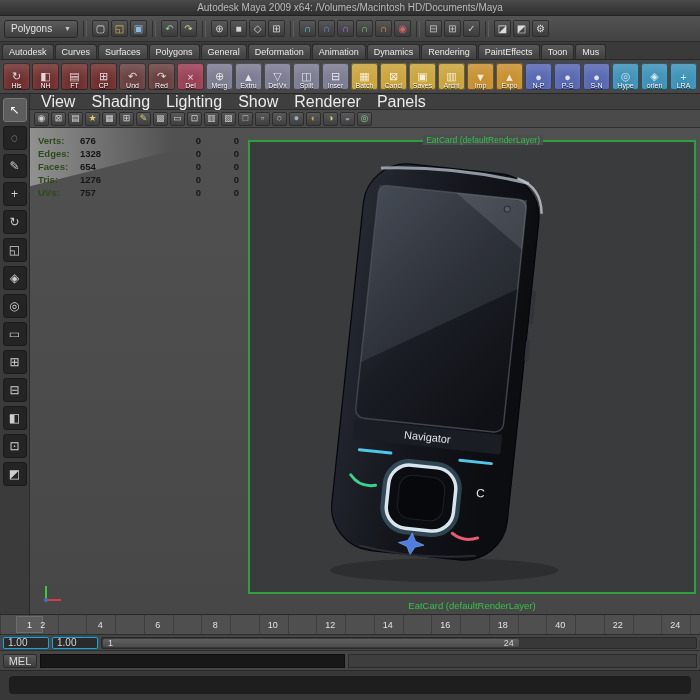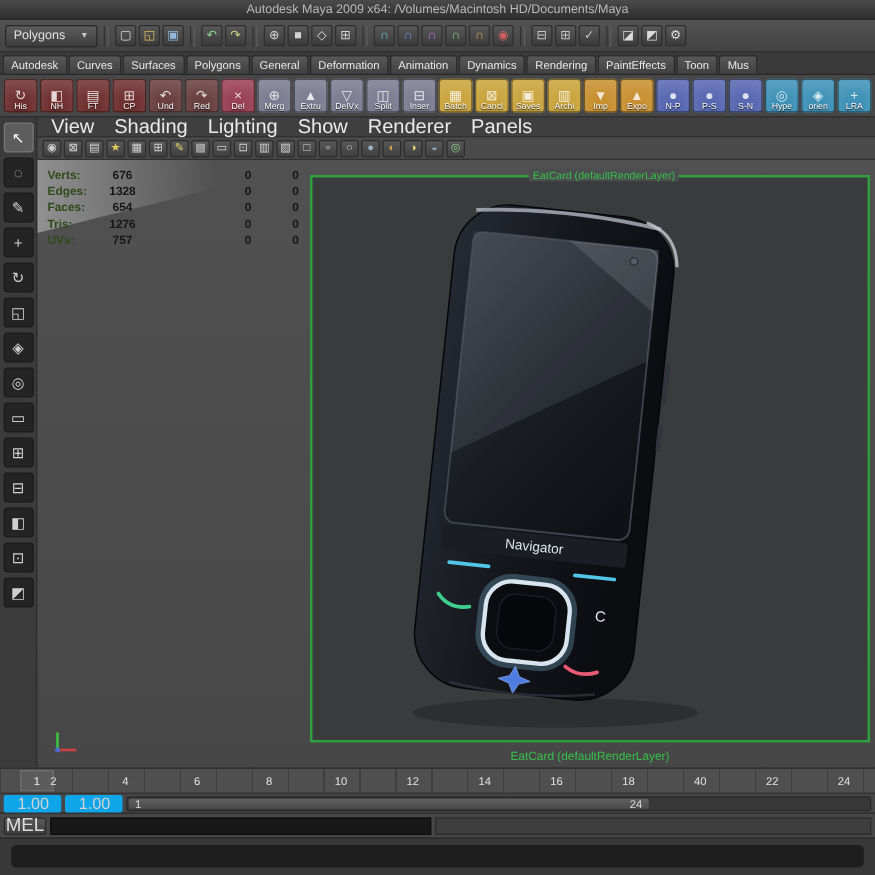--- a/index.html
+++ b/index.html
@@ -48,50 +48,50 @@
   .pi{width:15px;height:14px;background:linear-gradient(#595959,#3f3f3f);border:1px solid #2d2d2d;
     border-radius:2px;font-size:9px;line-height:1;display:flex;align-items:center;justify-content:center;flex:none;}
   
   .viewport{flex:1;position:relative;background:linear-gradient(#515152,#474748);overflow:hidden;}
   .wedge{position:absolute;left:-24px;top:-10px;width:210px;height:72px;
     background:linear-gradient(100deg,rgba(215,215,215,.55),rgba(215,215,215,0) 75%);
     transform:rotate(-14deg);transform-origin:left top;}
   .hud{position:absolute;left:8px;top:6px;font-size:9.5px;}
   .hud-row{display:flex;height:13px;align-items:center;font-weight:bold;}
   .hud-label{width:42px;color:#2f4a1a;}
-  .hud-value{width:36px;text-align:center;color:#161616;}
+  .hud-value{width:36px;text-align:left;color:#161616;}
   .hud-z1{width:85px;text-align:right;color:#161616;}
   .hud-z2{width:38px;text-align:right;color:#161616;}
   .gate{position:absolute;left:218px;top:12px;right:4px;bottom:20px;background:#3a3b3d;
     border:2px solid #2f9e3f;}
   .gate-label-top{position:absolute;top:-7px;left:39%;font-size:8.5px;color:#35c04a;
     background:#4c4d4e;padding:0 3px;white-space:nowrap;z-index:2;}
   .camera-label{position:absolute;left:218px;right:4px;bottom:3px;text-align:center;
     font-size:9.5px;color:#35c04a;white-space:nowrap;}
   .axis{position:absolute;left:10px;bottom:8px;}
   .phone-svg{position:absolute;inset:0;width:100%;height:100%;}
   
   .timeline{height:20px;background:#4f4f4f;border-top:1px solid #282828;position:relative;
     background-image:repeating-linear-gradient(90deg,#3e3e3e 0 1px,transparent 1px 28.75px);}
   .tick-labels{position:absolute;inset:0;display:flex;padding-left:14px;align-items:center;}
   .tick{width:57.5px;flex:none;text-align:center;font-size:9px;color:#e2e2e2;}
   .cf{position:absolute;left:16px;top:1px;bottom:1px;width:27px;background:#5c5c5c;
     border:1px solid #6e6e6e;color:#eee;font-size:9px;display:flex;align-items:center;justify-content:center;}
   .range-row{height:16px;background:#464646;display:flex;align-items:center;gap:3px;
     padding:0 3px;border-top:1px solid #2d2d2d;}
-  .num-field{width:46px;height:12px;background:#2a2a2a;border:7px solid #0ea5e9;border-radius:2px;
-    color:#d2d2d2;font-size:13px;display:flex;align-items:center;padding:0 4px;flex:none;}
+  .num-field{width:46px;height:12px;background:#2a2a2a;border:1px solid #0ea5e9;border-radius:2px;
+    color:#d2d2d2;font-size:10px;display:flex;align-items:center;padding:0 4px;flex:none;}
   .range-track{flex:1;height:12px;background:#383838;border:1px solid #292929;border-radius:2px;position:relative;}
   .range-inner{position:absolute;left:1px;top:1px;bottom:1px;width:70%;
     background:linear-gradient(#606060,#4b4b4b);border-radius:2px;display:flex;
     justify-content:space-between;align-items:center;padding:0 5px;color:#dadada;font-size:9px;}
   .mel-row{height:20px;background:#464646;display:flex;align-items:center;gap:3px;
     padding:0 3px;border-top:1px solid #2d2d2d;}
   .mel-label{width:34px;height:14px;background:linear-gradient(#585858,#3e3e3e);
-    border:1px solid #2a2a2a;border-radius:2px;color:#ddd;font-size:15px;display:flex;
+    border:1px solid #2a2a2a;border-radius:2px;color:#ddd;font-size:11px;display:flex;
     align-items:center;justify-content:center;flex:none;}
   .mel-input{flex:0 0 44%;height:14px;background:#181818;border:1px solid #0e0e0e;color:#ddd;
     font-size:10px;font-family:"Liberation Mono",monospace;padding:0 4px;}
   .mel-response{flex:1;height:14px;background:#3e3e3e;border:1px solid #2b2b2b;}
   .help-bar{height:30px;background:#383838;border-top:1px solid #282828;padding:5px 9px;}
   .help-inner{height:18px;background:#1e1e1e;border-radius:4px;}
 </style>
 </head>
 <body>
 

